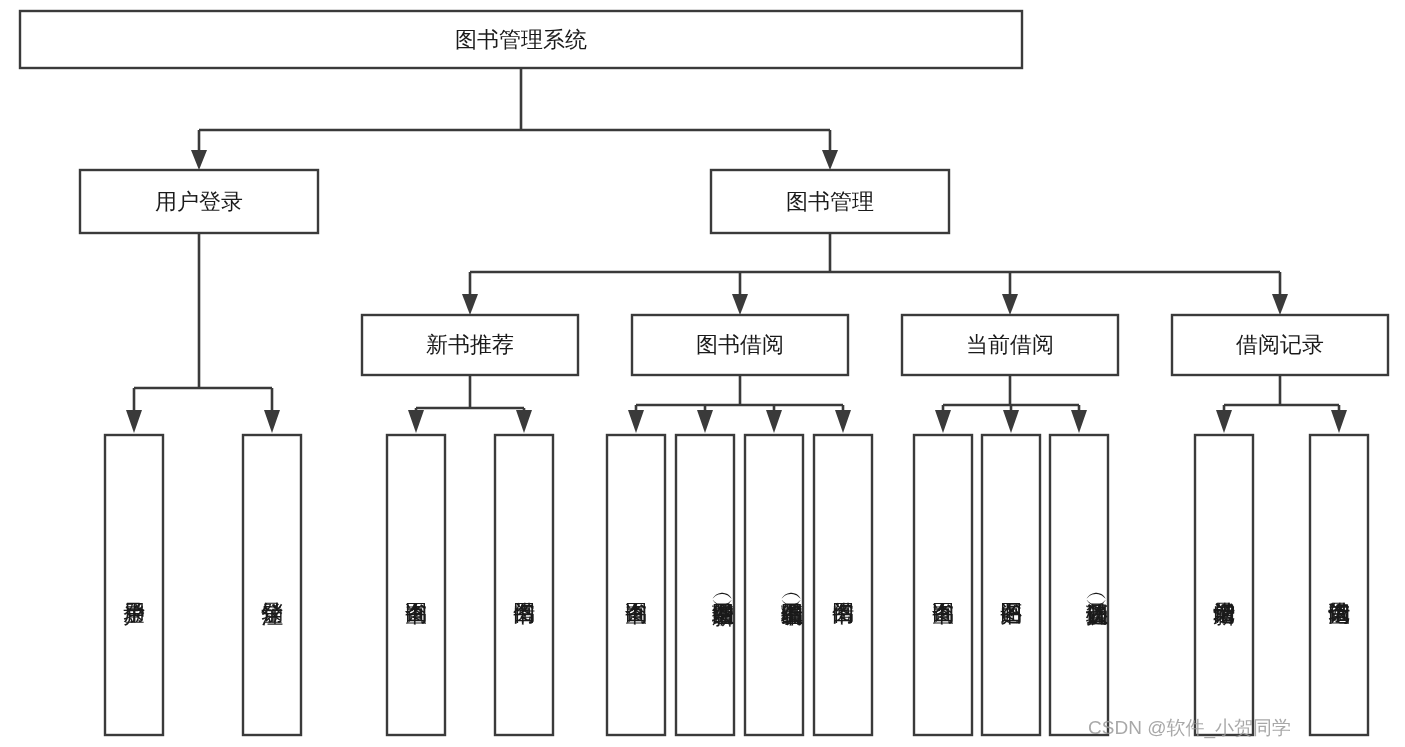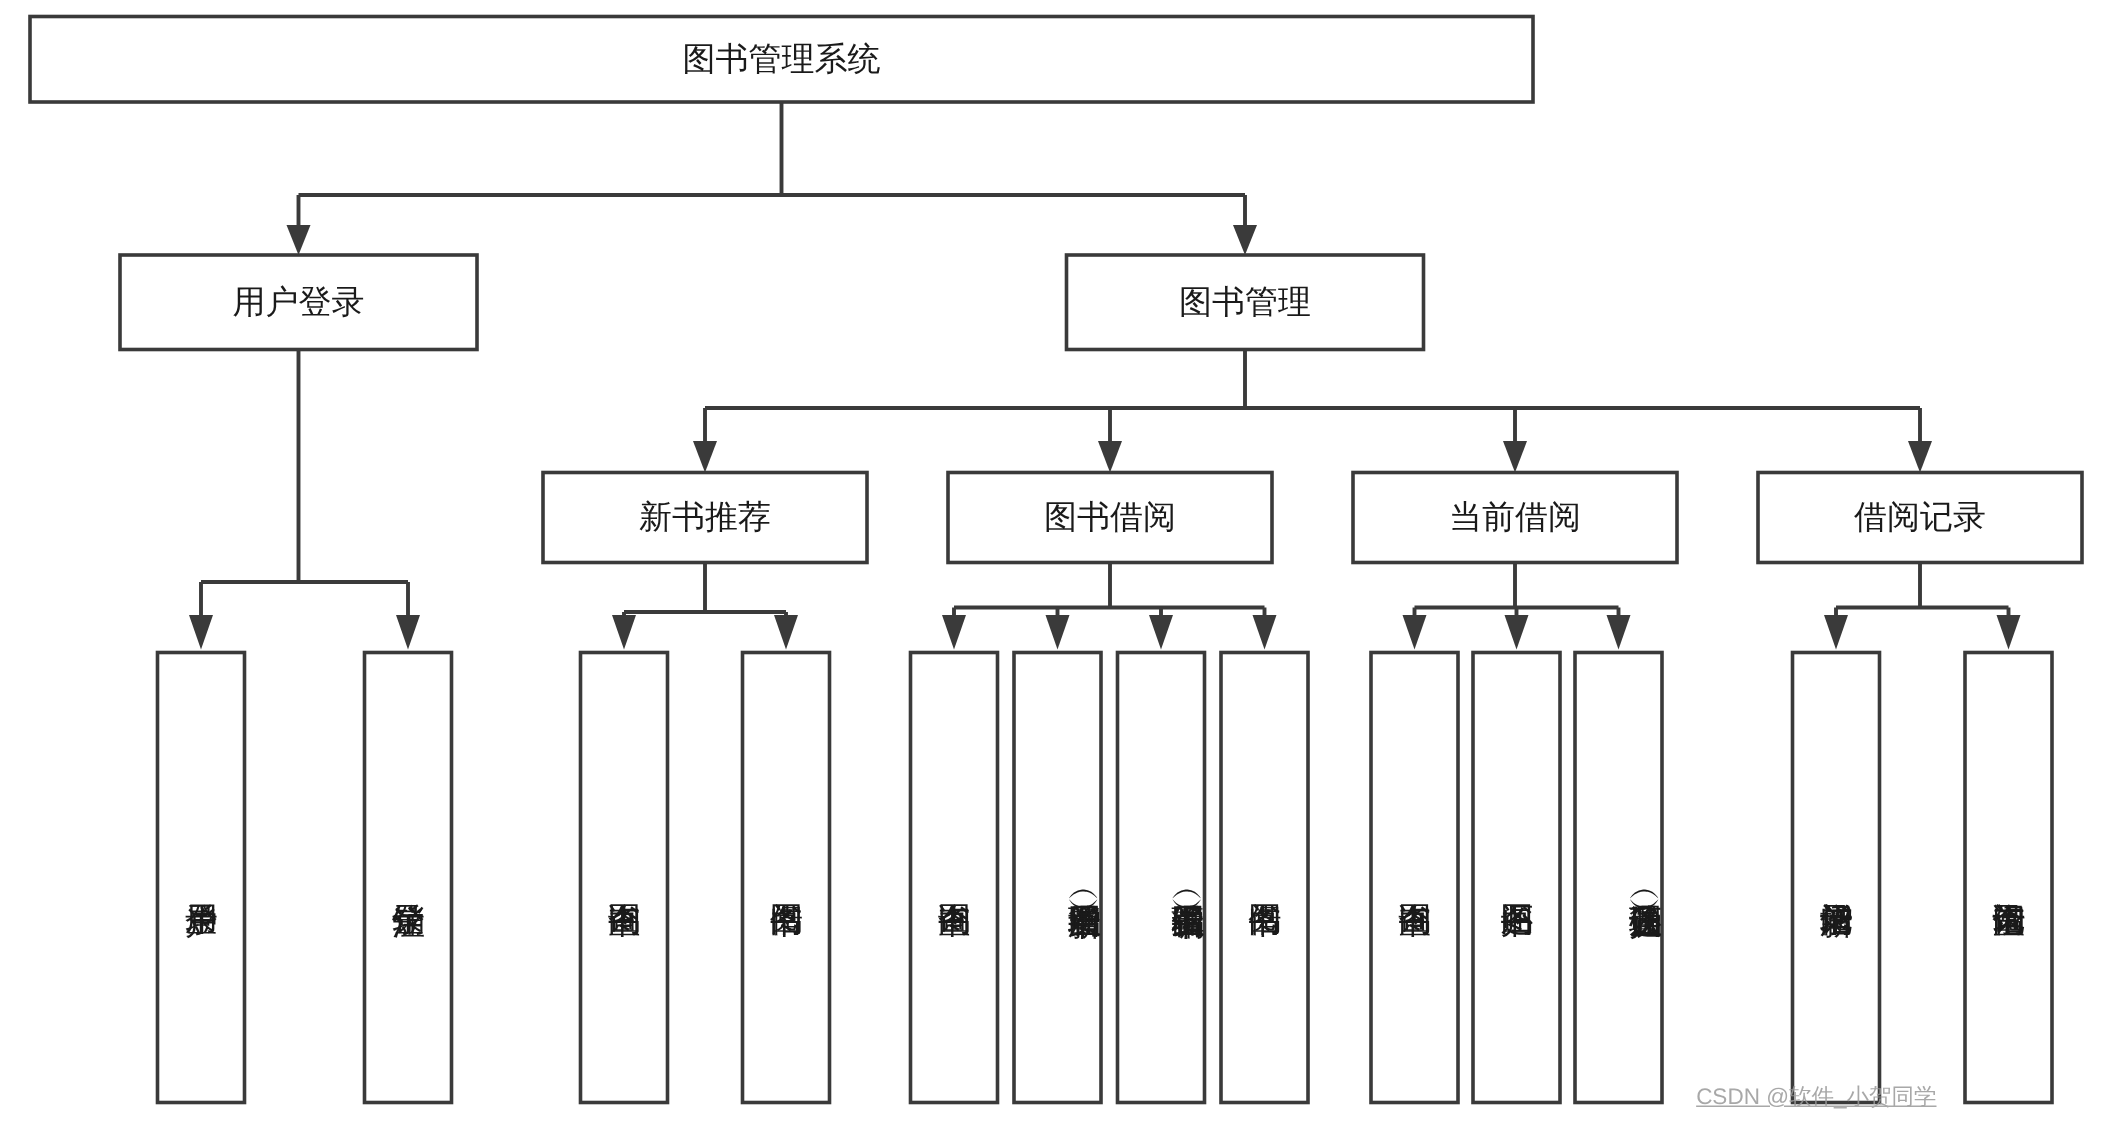--- a/index.html
+++ b/index.html
@@ -63,25 +63,24 @@
     text-orientation: upright;
     letter-spacing: 0px;
     white-space: nowrap;
     pointer-events: none;
   }
   .watermark {
     position: absolute;
     right: 12px;
     bottom: 6px;
     font-family: "Liberation Sans", "DejaVu Sans", sans-serif;
-    font-size: 15px;
+    font-size: 19px;
     color: #9a9a9a;
     white-space: nowrap;
     opacity: 0.85;
-    text-decoration: underline;
   }
 </style>
 </head>
 <body>
 
 <div id="diagram-root">
 
   <svg id="tree-svg" viewBox="0 0 1405 747">
 
     <g>

